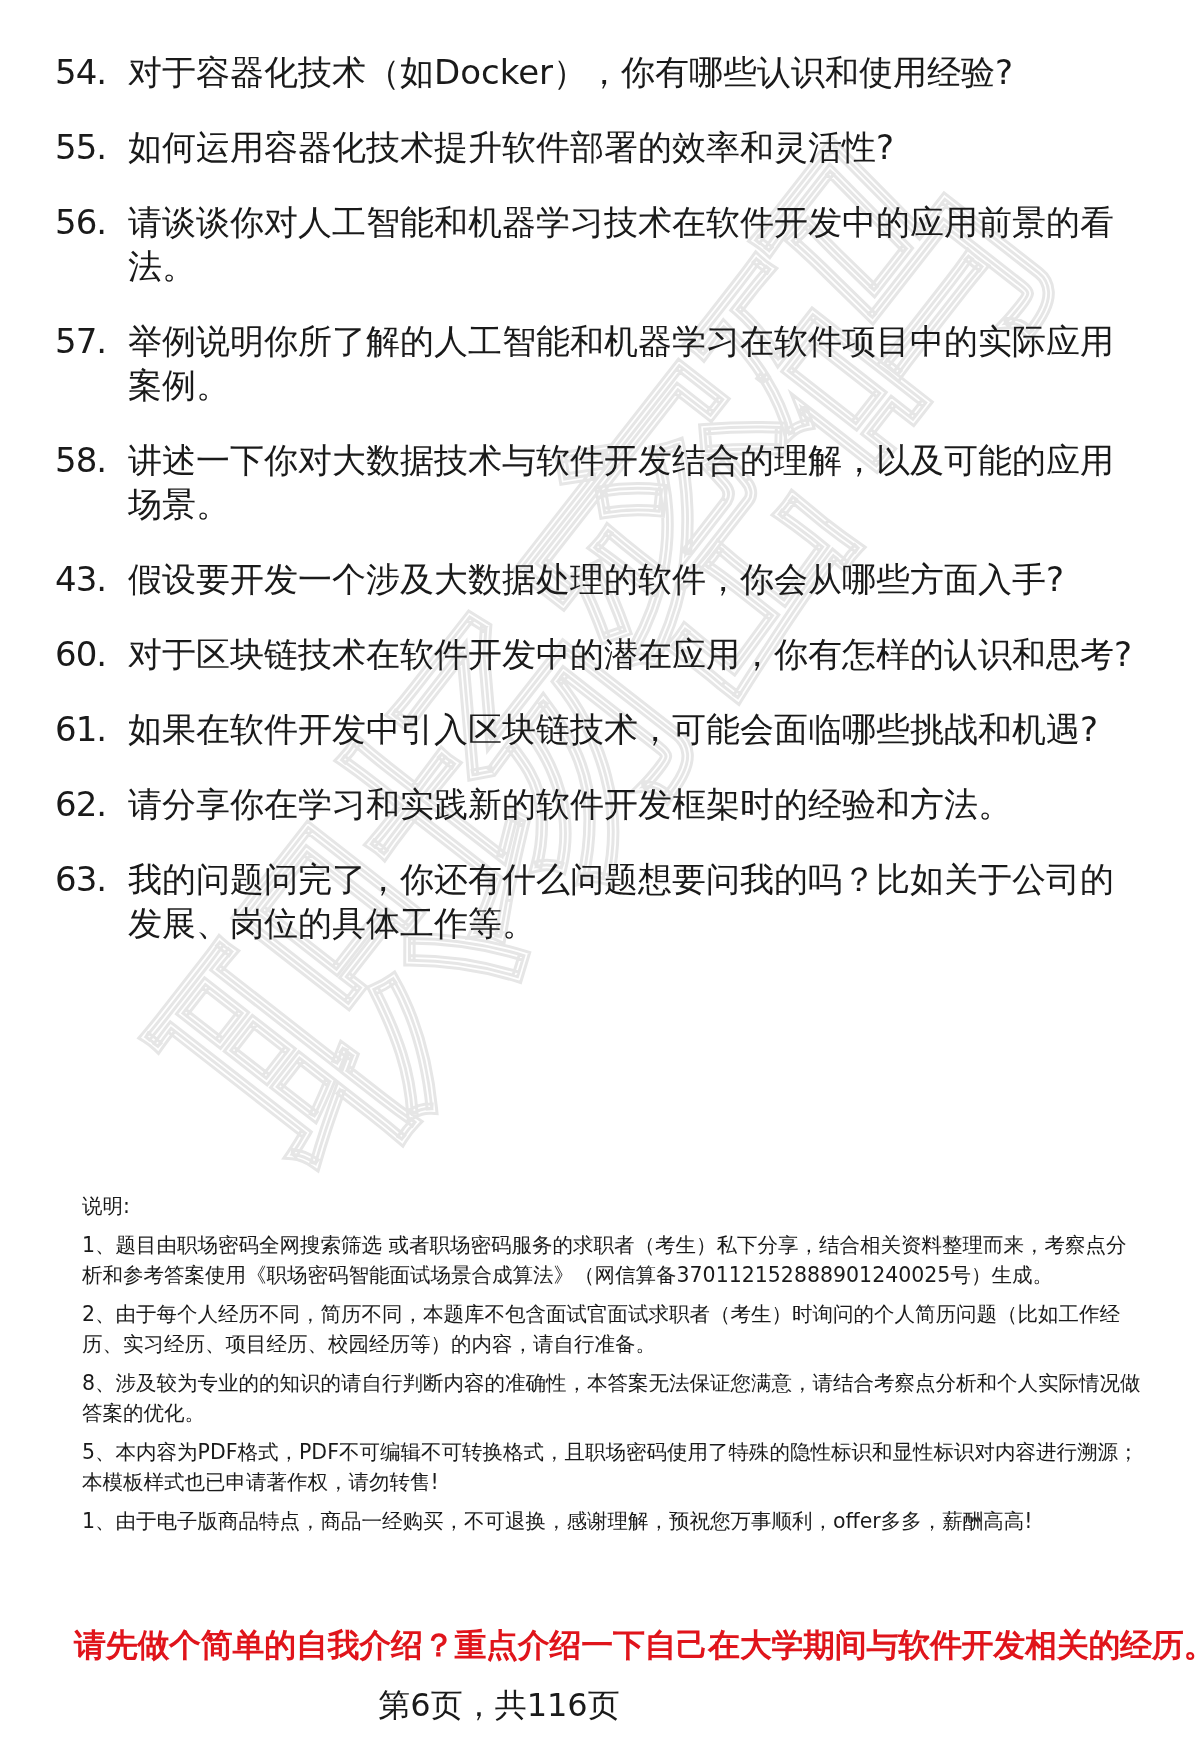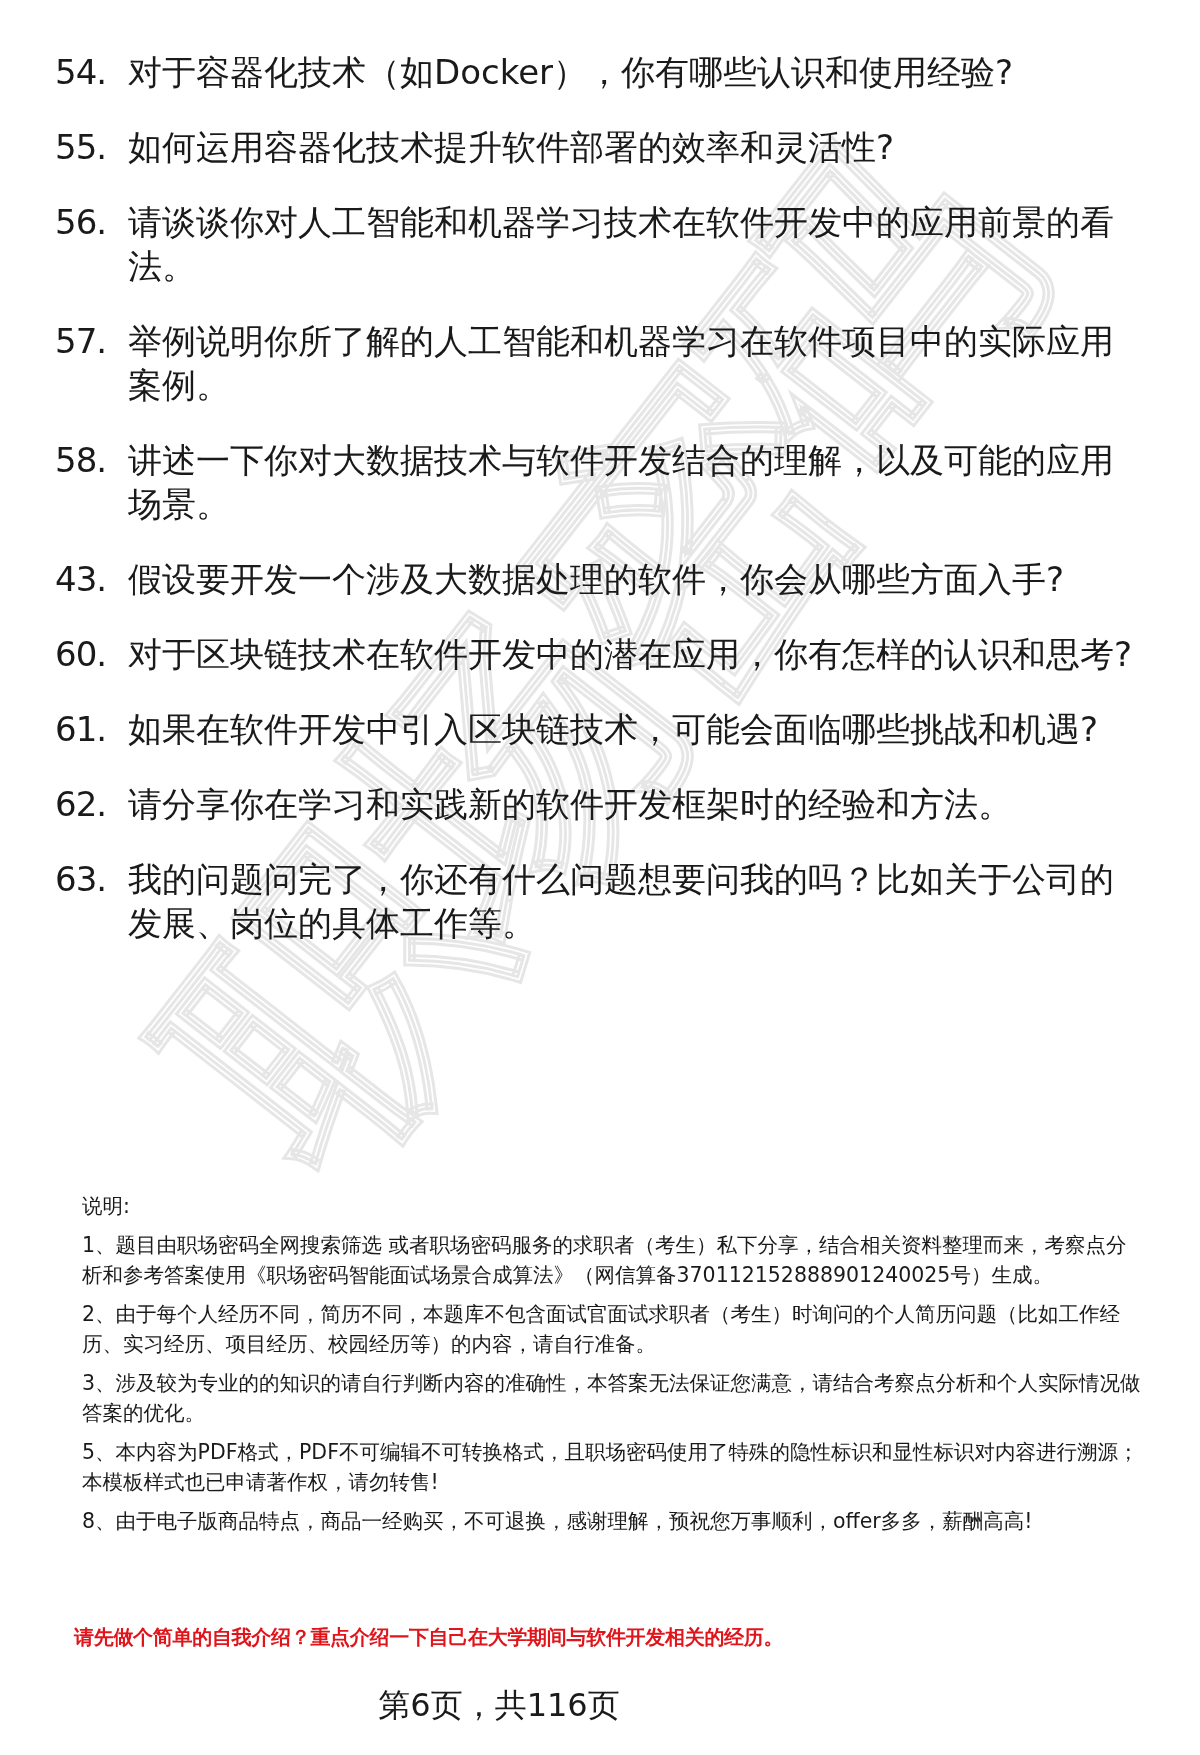--- a/index.html
+++ b/index.html
@@ -66,21 +66,21 @@
       line-height: 30.5px;
       color: #1a1a1a;
       z-index: 1;
     }
     .notes p { margin: 8px; }
     .highlight {
       position: absolute;
       left: 74px;
       top: 1624px;
       width: 1100px;
-      font-size: 20px;
+      font-size: 32px;
       font-weight: bold;
       color: #e0141b;
       z-index: 1;
       white-space: nowrap;
       letter-spacing: -0.3px;
     }
     .page-number {
       position: absolute;
       left: 0;
       top: 1684px;
@@ -136,20 +136,20 @@
   <div class="q">
     <span class="num">63.</span>
     <span class="text">我的问题问完了，你还有什么问题想要问我的吗？比如关于公司的发展、岗位的具体工作等。</span>
   </div>
 </div>
 
 <div class="notes">
   <p>说明:</p>
   <p>1、题目由职场密码全网搜索筛选 或者职场密码服务的求职者（考生）私下分享，结合相关资料整理而来，考察点分析和参考答案使用《职场密码智能面试场景合成算法》（网信算备370112152888901240025号）生成。</p>
   <p>2、由于每个人经历不同，简历不同，本题库不包含面试官面试求职者（考生）时询问的个人简历问题（比如工作经历、实习经历、项目经历、校园经历等）的内容，请自行准备。</p>
-  <p>3、涉及较为专业的的知识的请自行判断内容的准确性，本答案无法保证您满意，请结合考察点分析和个人实际情况做答案的优化。</p>
+  <p>8、涉及较为专业的的知识的请自行判断内容的准确性，本答案无法保证您满意，请结合考察点分析和个人实际情况做答案的优化。</p>
   <p>5、本内容为PDF格式，PDF不可编辑不可转换格式，且职场密码使用了特殊的隐性标识和显性标识对内容进行溯源；本模板样式也已申请著作权，请勿转售!</p>
-  <p>8、由于电子版商品特点，商品一经购买，不可退换，感谢理解，预祝您万事顺利，offer多多，薪酬高高!</p>
+  <p>1、由于电子版商品特点，商品一经购买，不可退换，感谢理解，预祝您万事顺利，offer多多，薪酬高高!</p>
 </div>
 
 <div class="highlight">请先做个简单的自我介绍？重点介绍一下自己在大学期间与软件开发相关的经历。</div>
 
 <div class="page-number">第6页，共116页</div>
 
 </body></html>

